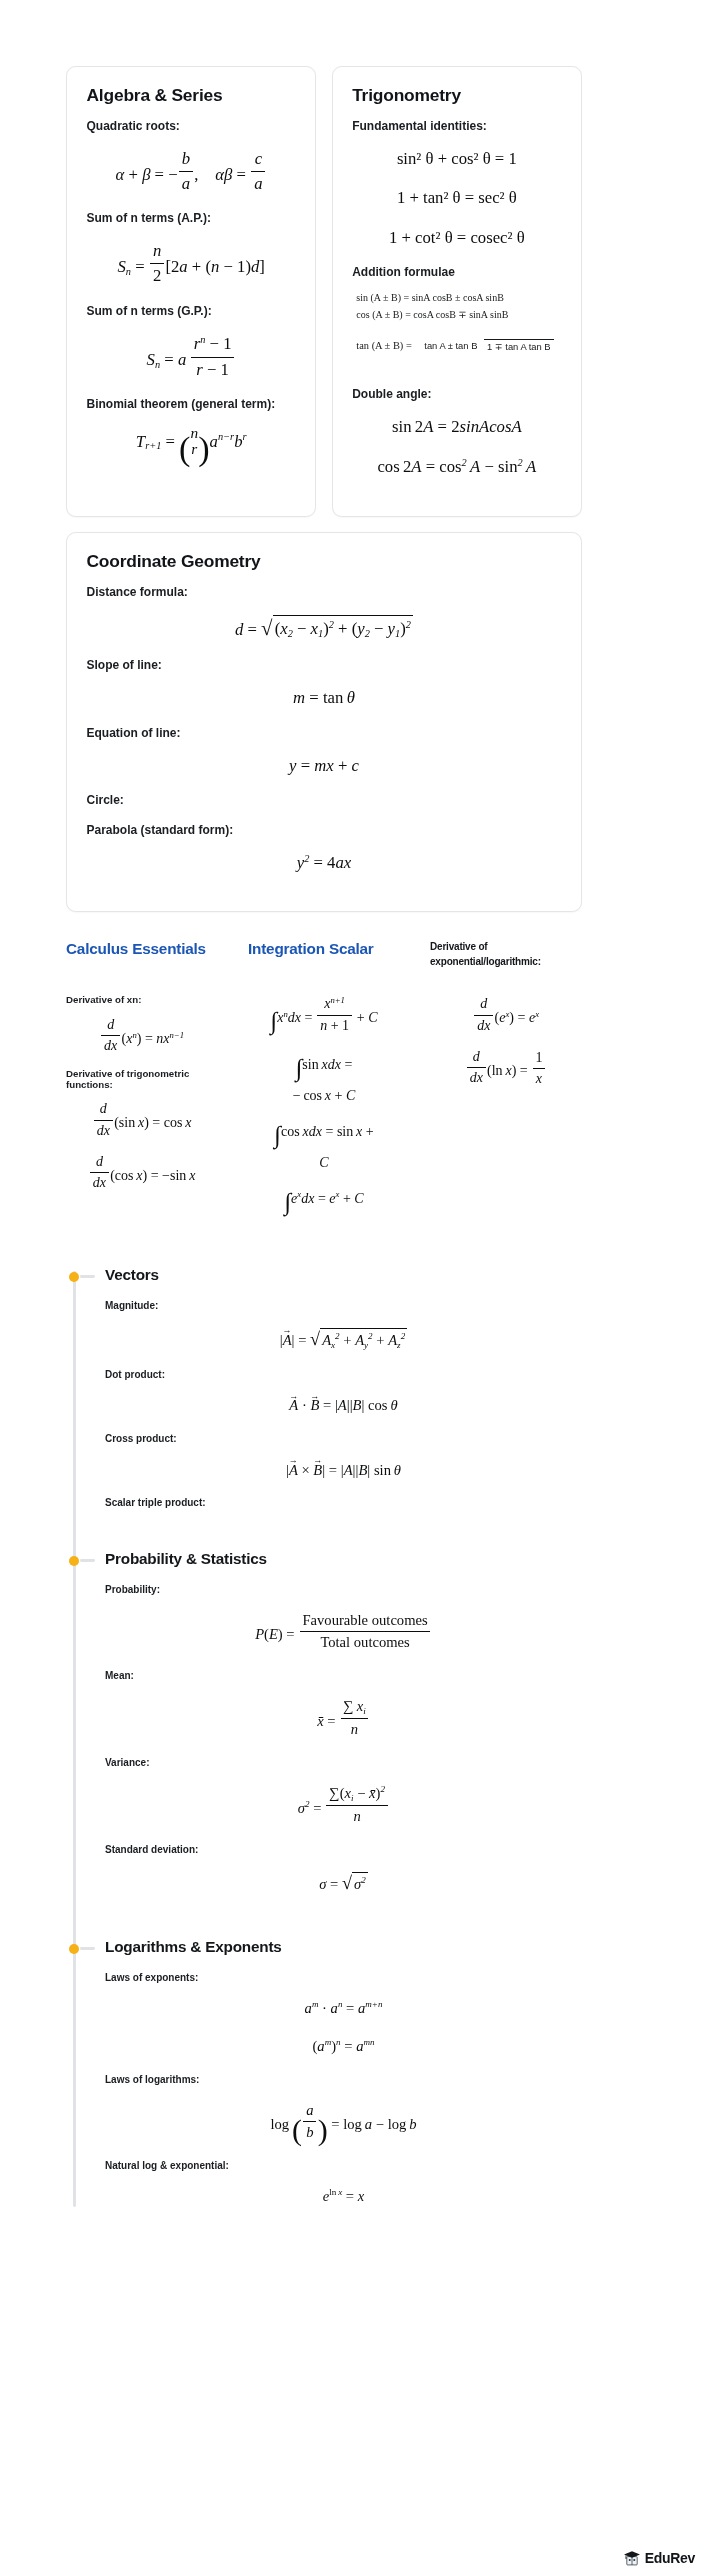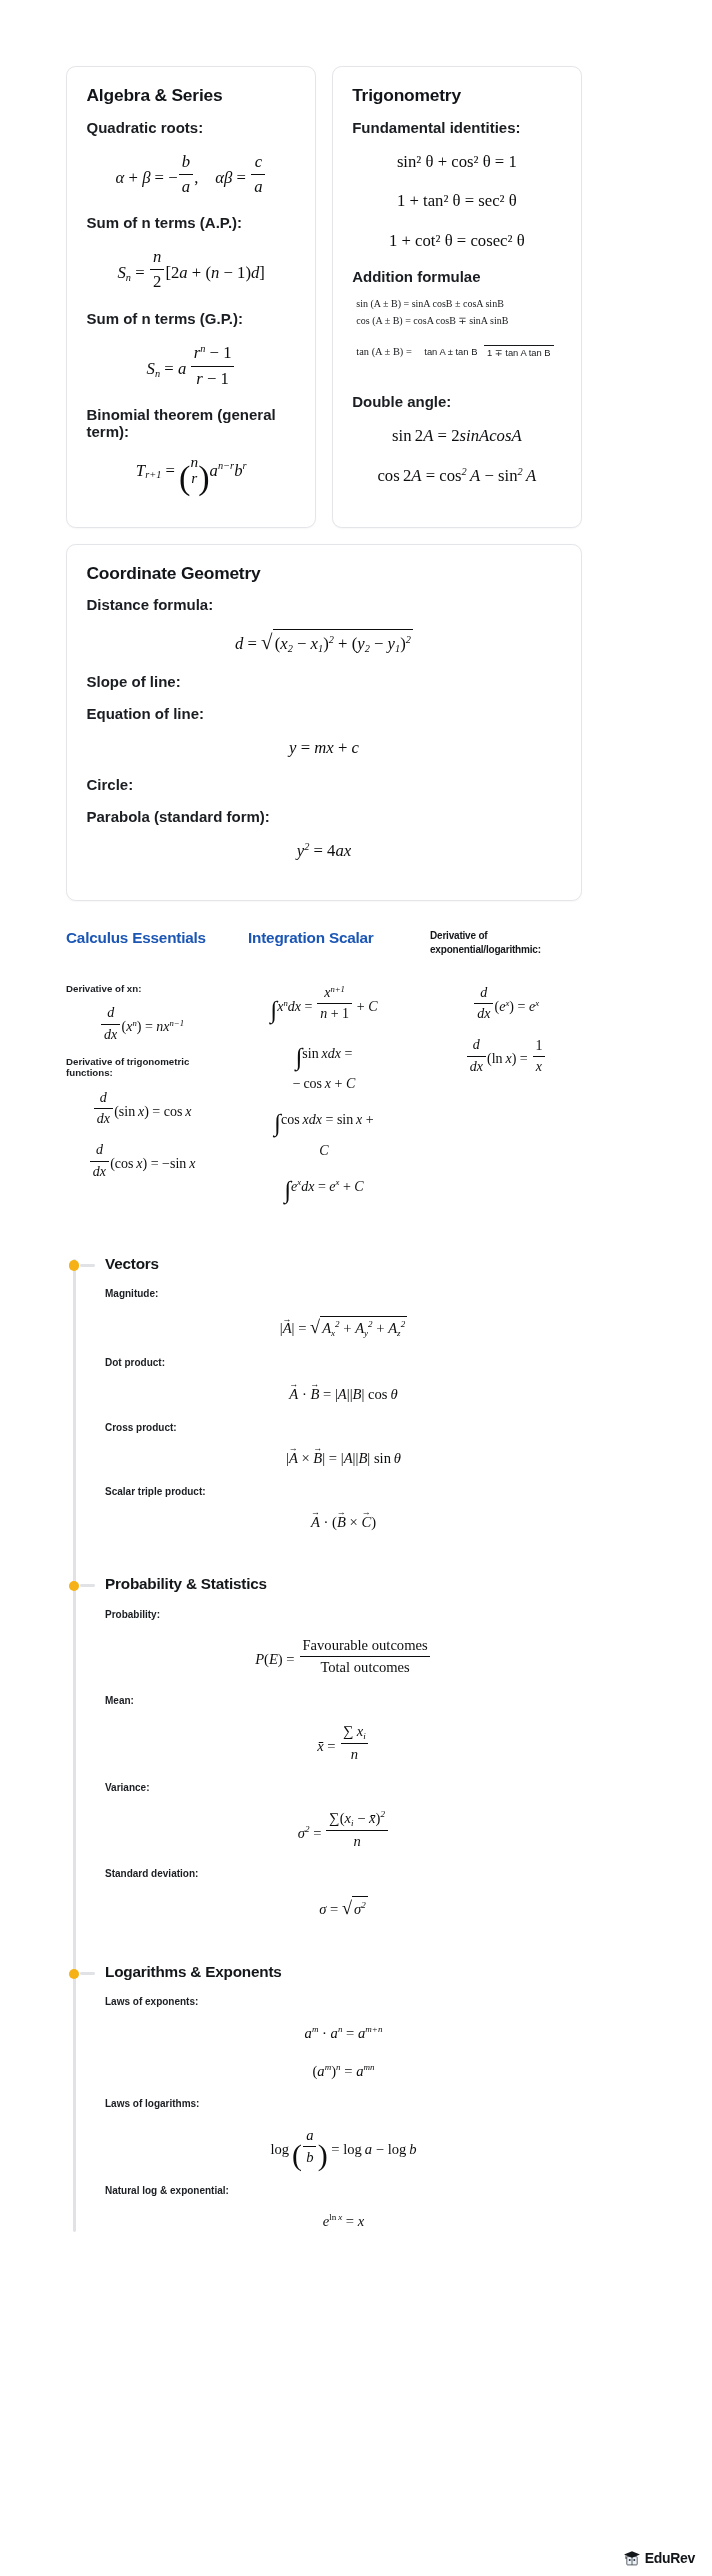--- a/index.html
+++ b/index.html
@@ -33,21 +33,21 @@
     box-shadow: 0 0.7px 1.4px rgba(0,0,0,0.03);
   }
   .card-title {
     font-size: 17.4px;
     font-weight: 700;
     color: #111418;
     letter-spacing: -0.2px;
     margin: 0 0 12.5px 0;
   }
   .sub-label {
-    font-size: 15px;
+    font-size: 12px;
     font-weight: 700;
     color: #1a1d21;
     margin: 15.3px 0 4.2px 0;
   }
   .sub-label:first-of-type { margin-top: 0; }
   .formula {
     text-align: center;
     margin: 14px 0 15.3px 0;
     font-family: "Liberation Serif", serif;
     font-size: 16.7px;
@@ -268,20 +268,23 @@
   <div class="card-row" style="margin-top:15.3px">
     <section class="card">
       <h2 class="card-title">Coordinate Geometry</h2>
 
       <div class="sub-label">Distance formula:</div>
       <div class="formula">
         <span class="mi">d</span> = <span class="sqrt"><span class="rad">√</span><span class="bod">(<span class="mi">x</span><sub class="e">2</sub> − <span class="mi">x</span><sub class="e">1</sub>)<sup class="e upr">2</sup> + (<span class="mi">y</span><sub class="e">2</sub> − <span class="mi">y</span><sub class="e">1</sub>)<sup class="e upr">2</sup></span></span>
       </div>
 
       <div class="sub-label">Slope of line:</div>
+      <div class="formula">
+        <span class="mi">m</span> = <span class="upr">tan</span> <span class="mi">θ</span>
+      </div>
 
       <div class="sub-label">Equation of line:</div>
       <div class="formula">
         <span class="mi">y</span> = <span class="mi">mx</span> + <span class="mi">c</span>
       </div>
 
       <div class="sub-label">Circle:</div>
 
       <div class="sub-label">Parabola (standard form):</div>
       <div class="formula">
@@ -355,23 +358,20 @@
       <div class="formula">
         <span class="vec mi">A</span> · <span class="vec mi">B</span> = |<span class="mi">A</span>||<span class="mi">B</span>| <span class="upr">cos</span> <span class="mi">θ</span>
       </div>
 
       <div class="sub-label">Cross product:</div>
       <div class="formula">
         |<span class="vec mi">A</span> × <span class="vec mi">B</span>| = |<span class="mi">A</span>||<span class="mi">B</span>| <span class="upr">sin</span> <span class="mi">θ</span>
       </div>
 
       <div class="sub-label">Scalar triple product:</div>
-      <div class="formula">
-        <span class="vec mi">A</span> · (<span class="vec mi">B</span> × <span class="vec mi">C</span>)
-      </div>
     </section>
 
     <section class="tl-item">
       <span class="tl-dot"></span>
       <span class="tl-stem"></span>
       <h2 class="tl-title">Probability &amp; Statistics</h2>
 
       <div class="sub-label">Probability:</div>
       <div class="formula">
         <span class="mi">P</span>(<span class="mi">E</span>) = <span class="frac"><span class="num upr">Favourable outcomes</span><span class="den upr">Total outcomes</span></span>

